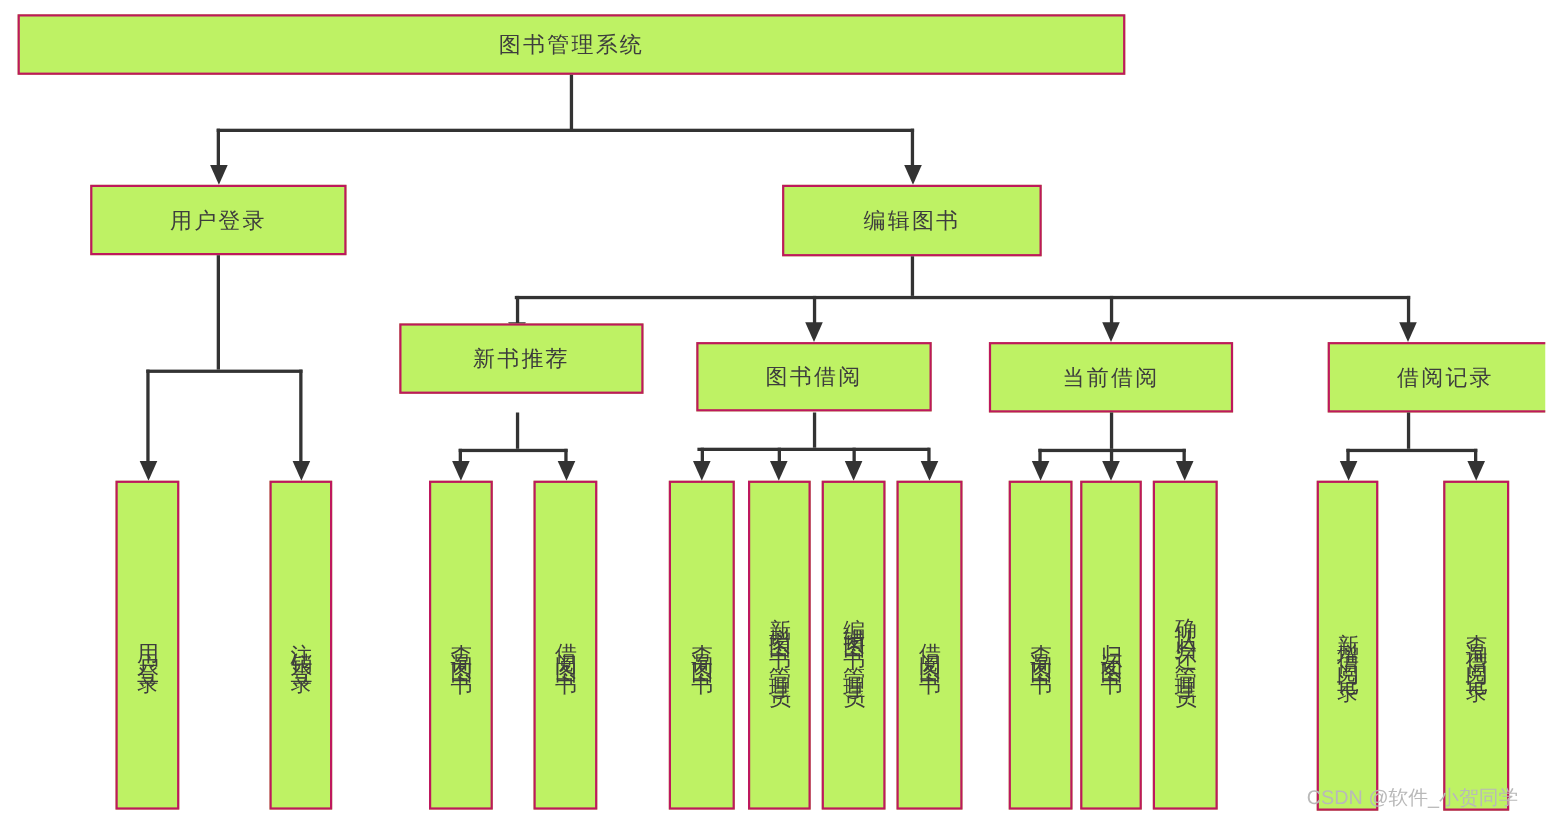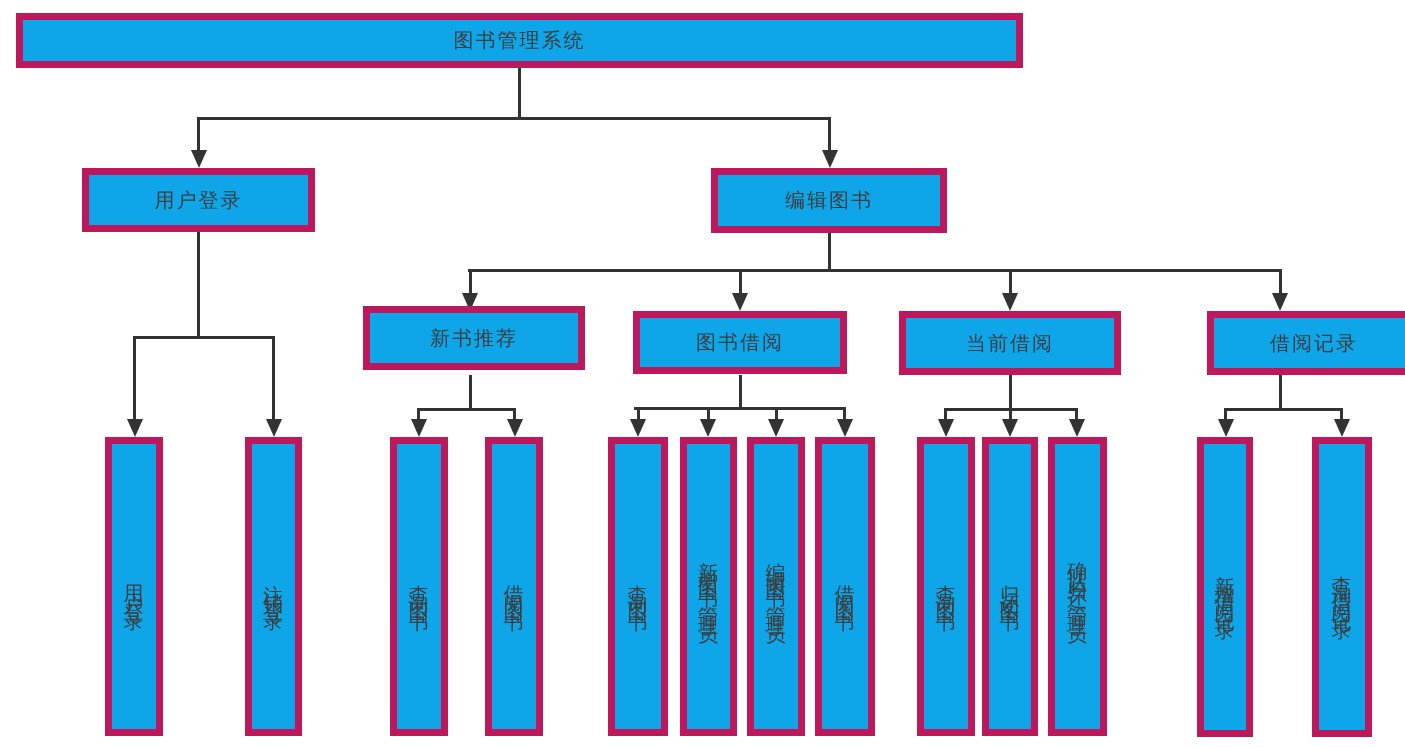--- a/index.html
+++ b/index.html
@@ -1,21 +1,21 @@
 <!DOCTYPE html>
 <html><head>
 <meta charset="utf-8">
 <style>
   html,body{margin:0;padding:0;background:#ffffff;}
   #canvas{
     position:relative;width:1405px;height:747px;background:#ffffff;overflow:hidden;
     font-family:"Liberation Sans","DejaVu Sans",sans-serif;
   }
   .node{
-    position:absolute;box-sizing:border-box;border:7px solid #be185d;background:#0ea5e9;
+    position:absolute;box-sizing:border-box;border:2px solid #be185d;background:#bef264;
     display:flex;align-items:center;justify-content:center;
     color:#3d3d3d;font-size:20px;letter-spacing:2px;
   }
   .node.vert{
     writing-mode:vertical-rl;letter-spacing:9px;font-size:20px;line-height:1;
     padding:6px 0;
   }
   .vline{position:absolute;width:3px;background:#333333;}
   .hline{position:absolute;height:3px;background:#333333;}
   .arrow{
@@ -69,21 +69,21 @@
   <div class="hline" style="left:468px;top:269px;width:814px;"></div>
   <div class="vline" style="left:469px;top:269px;height:26px;"></div>
   <div class="arrow" style="left:462px;top:293px;"></div>
   <div class="vline" style="left:739px;top:269px;height:26px;"></div>
   <div class="arrow" style="left:732px;top:293px;"></div>
   <div class="vline" style="left:1009px;top:269px;height:26px;"></div>
   <div class="arrow" style="left:1002px;top:293px;"></div>
   <div class="vline" style="left:1279px;top:269px;height:26px;"></div>
   <div class="arrow" style="left:1272px;top:293px;"></div>
 
-  <div class="node" style="left:363px;top:306px;width:222px;height:64px;">
+  <div class="node" style="left:363px;top:294px;width:222px;height:64px;">
     <span>新书推荐</span>
   </div>
   <div class="node" style="left:633px;top:311px;width:214px;height:63px;">
     <span>图书借阅</span>
   </div>
   <div class="node" style="left:899px;top:311px;width:222px;height:64px;">
     <span>当前借阅</span>
   </div>
   <div class="node" style="left:1173px;top:311px;width:214px;height:64px;margin-left:34px;">
     <span>借阅记录</span>
@@ -153,14 +153,15 @@
   <div class="vline" style="left:1340px;top:408px;height:13px;"></div>
   <div class="arrow" style="left:1334px;top:419px;"></div>
 
   <div class="node vert" style="left:1197px;top:437px;width:56px;height:300px;">
     <span>新增借阅记录</span>
   </div>
   <div class="node vert" style="left:1312px;top:437px;width:60px;height:300px;">
     <span>查询借阅记录</span>
   </div>
 
+  <div class="watermark">CSDN @软件_小贺同学</div>
 
 </div>
 
 </body></html>

